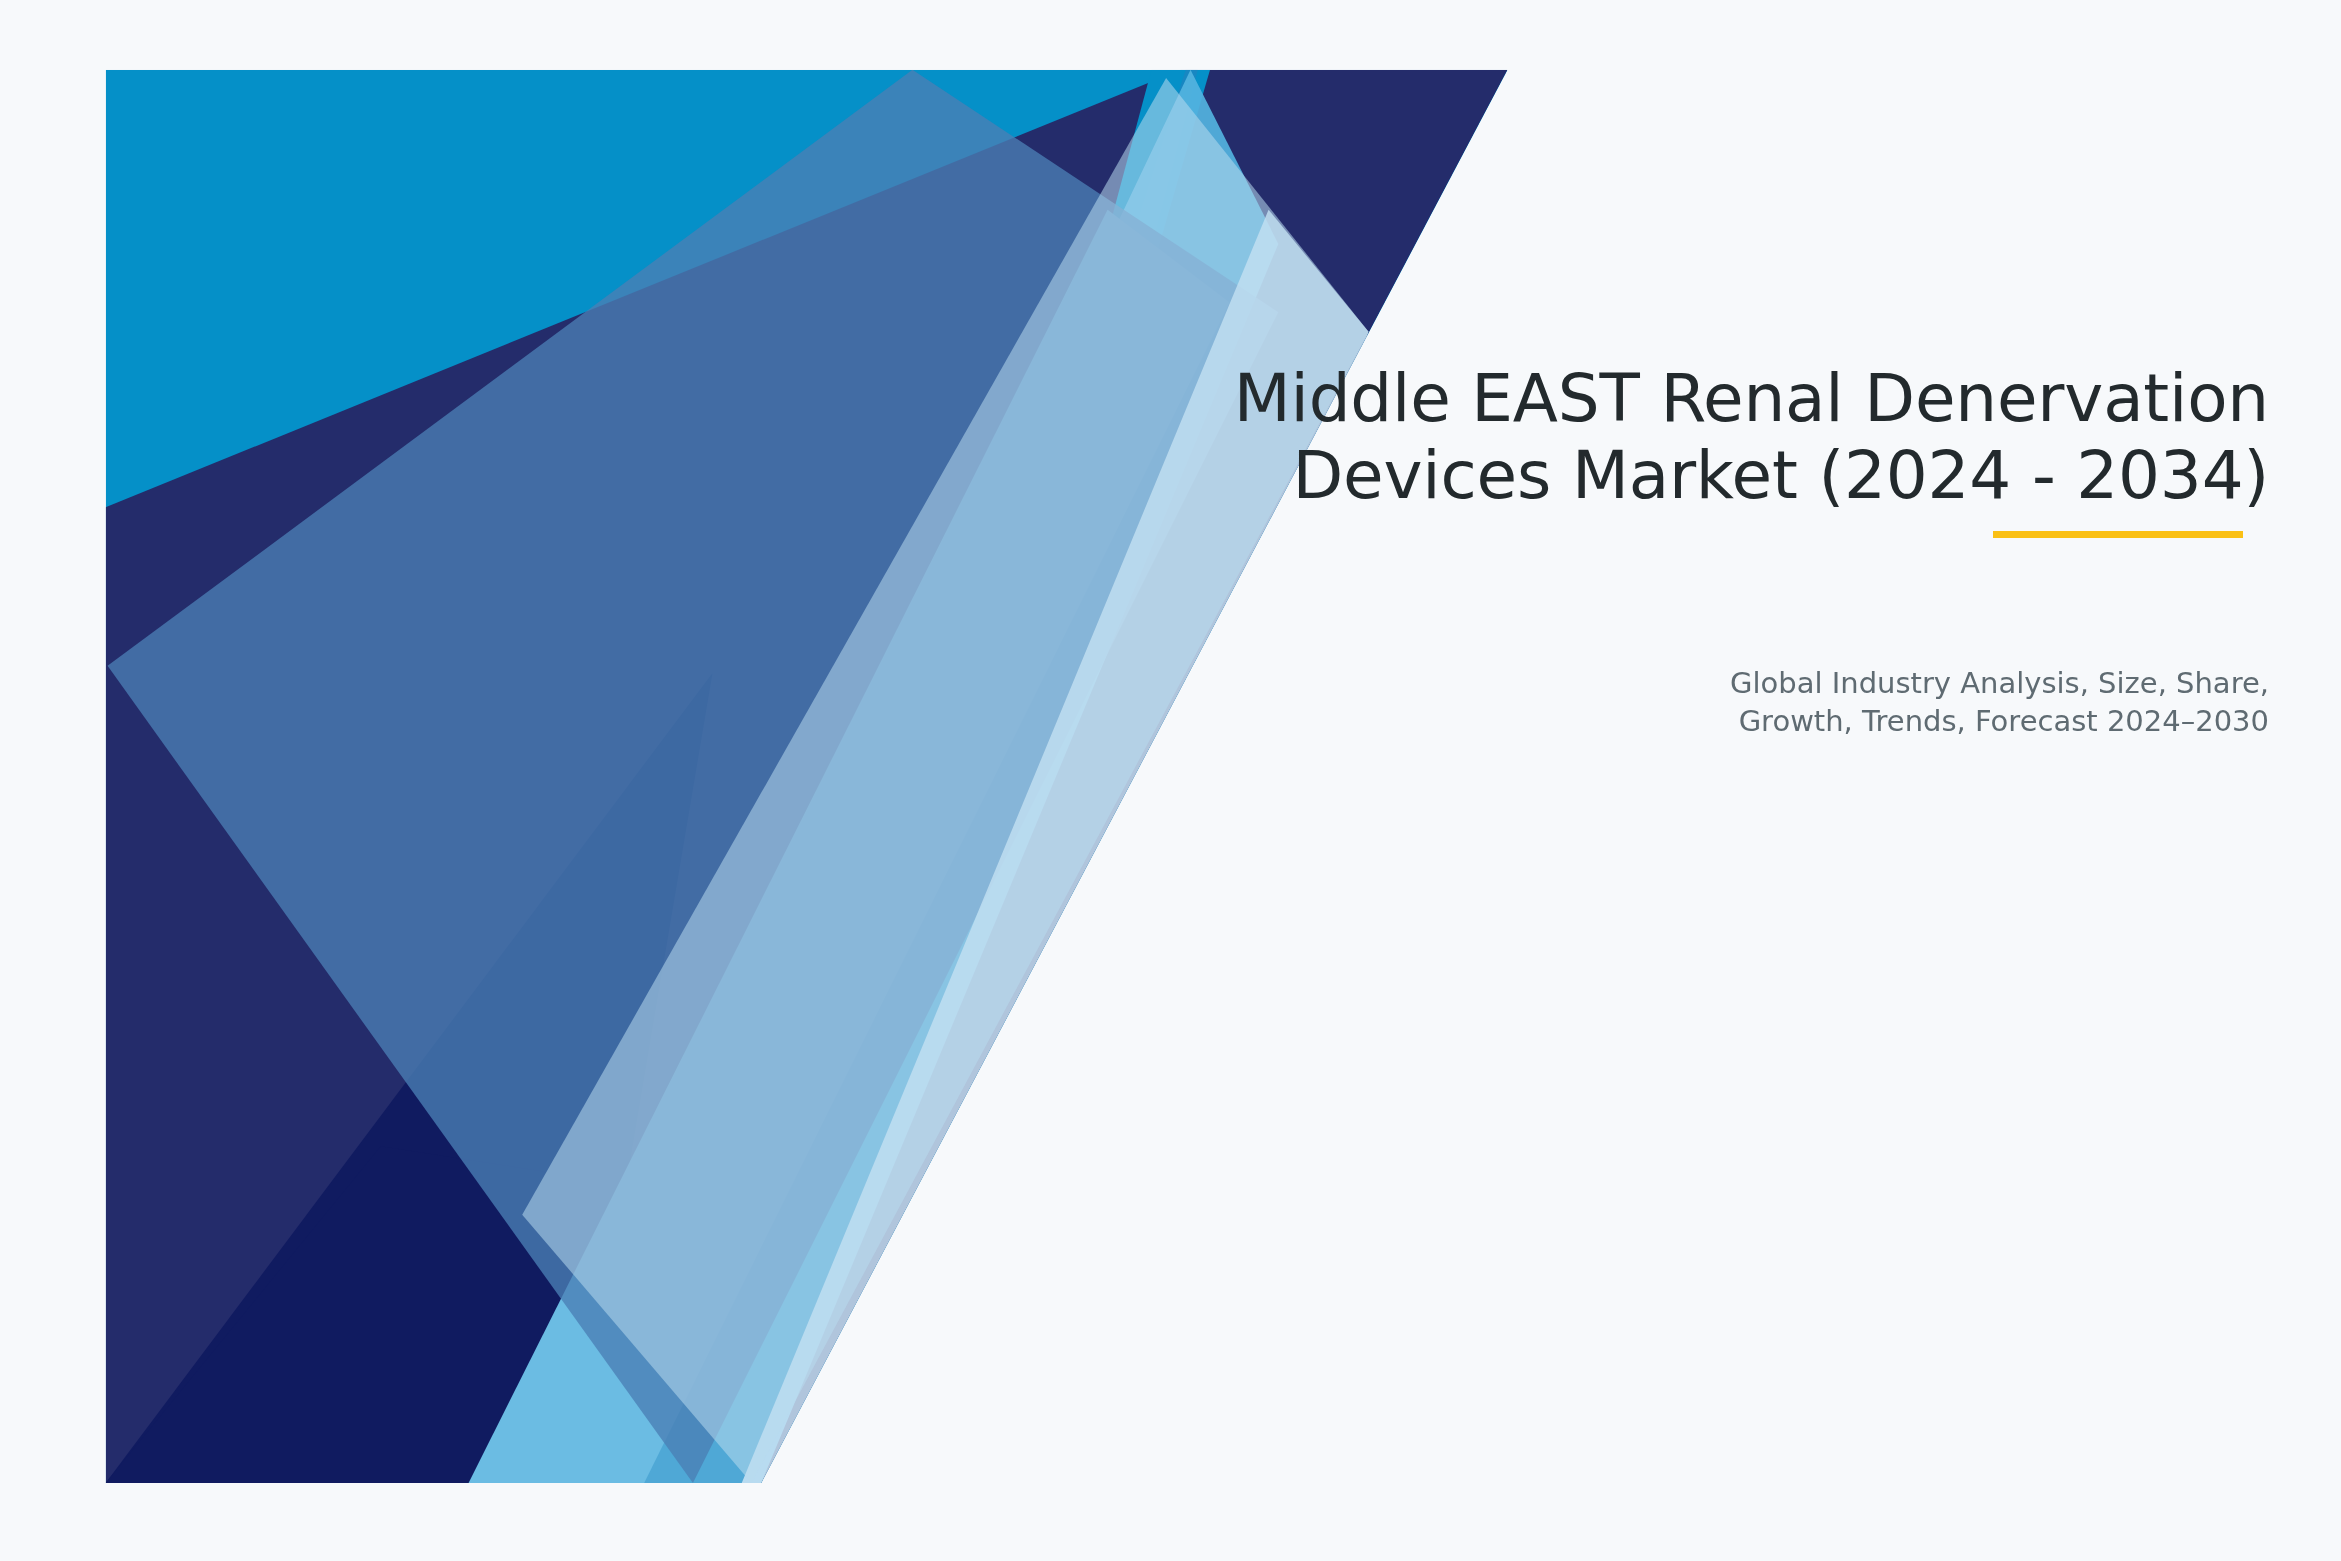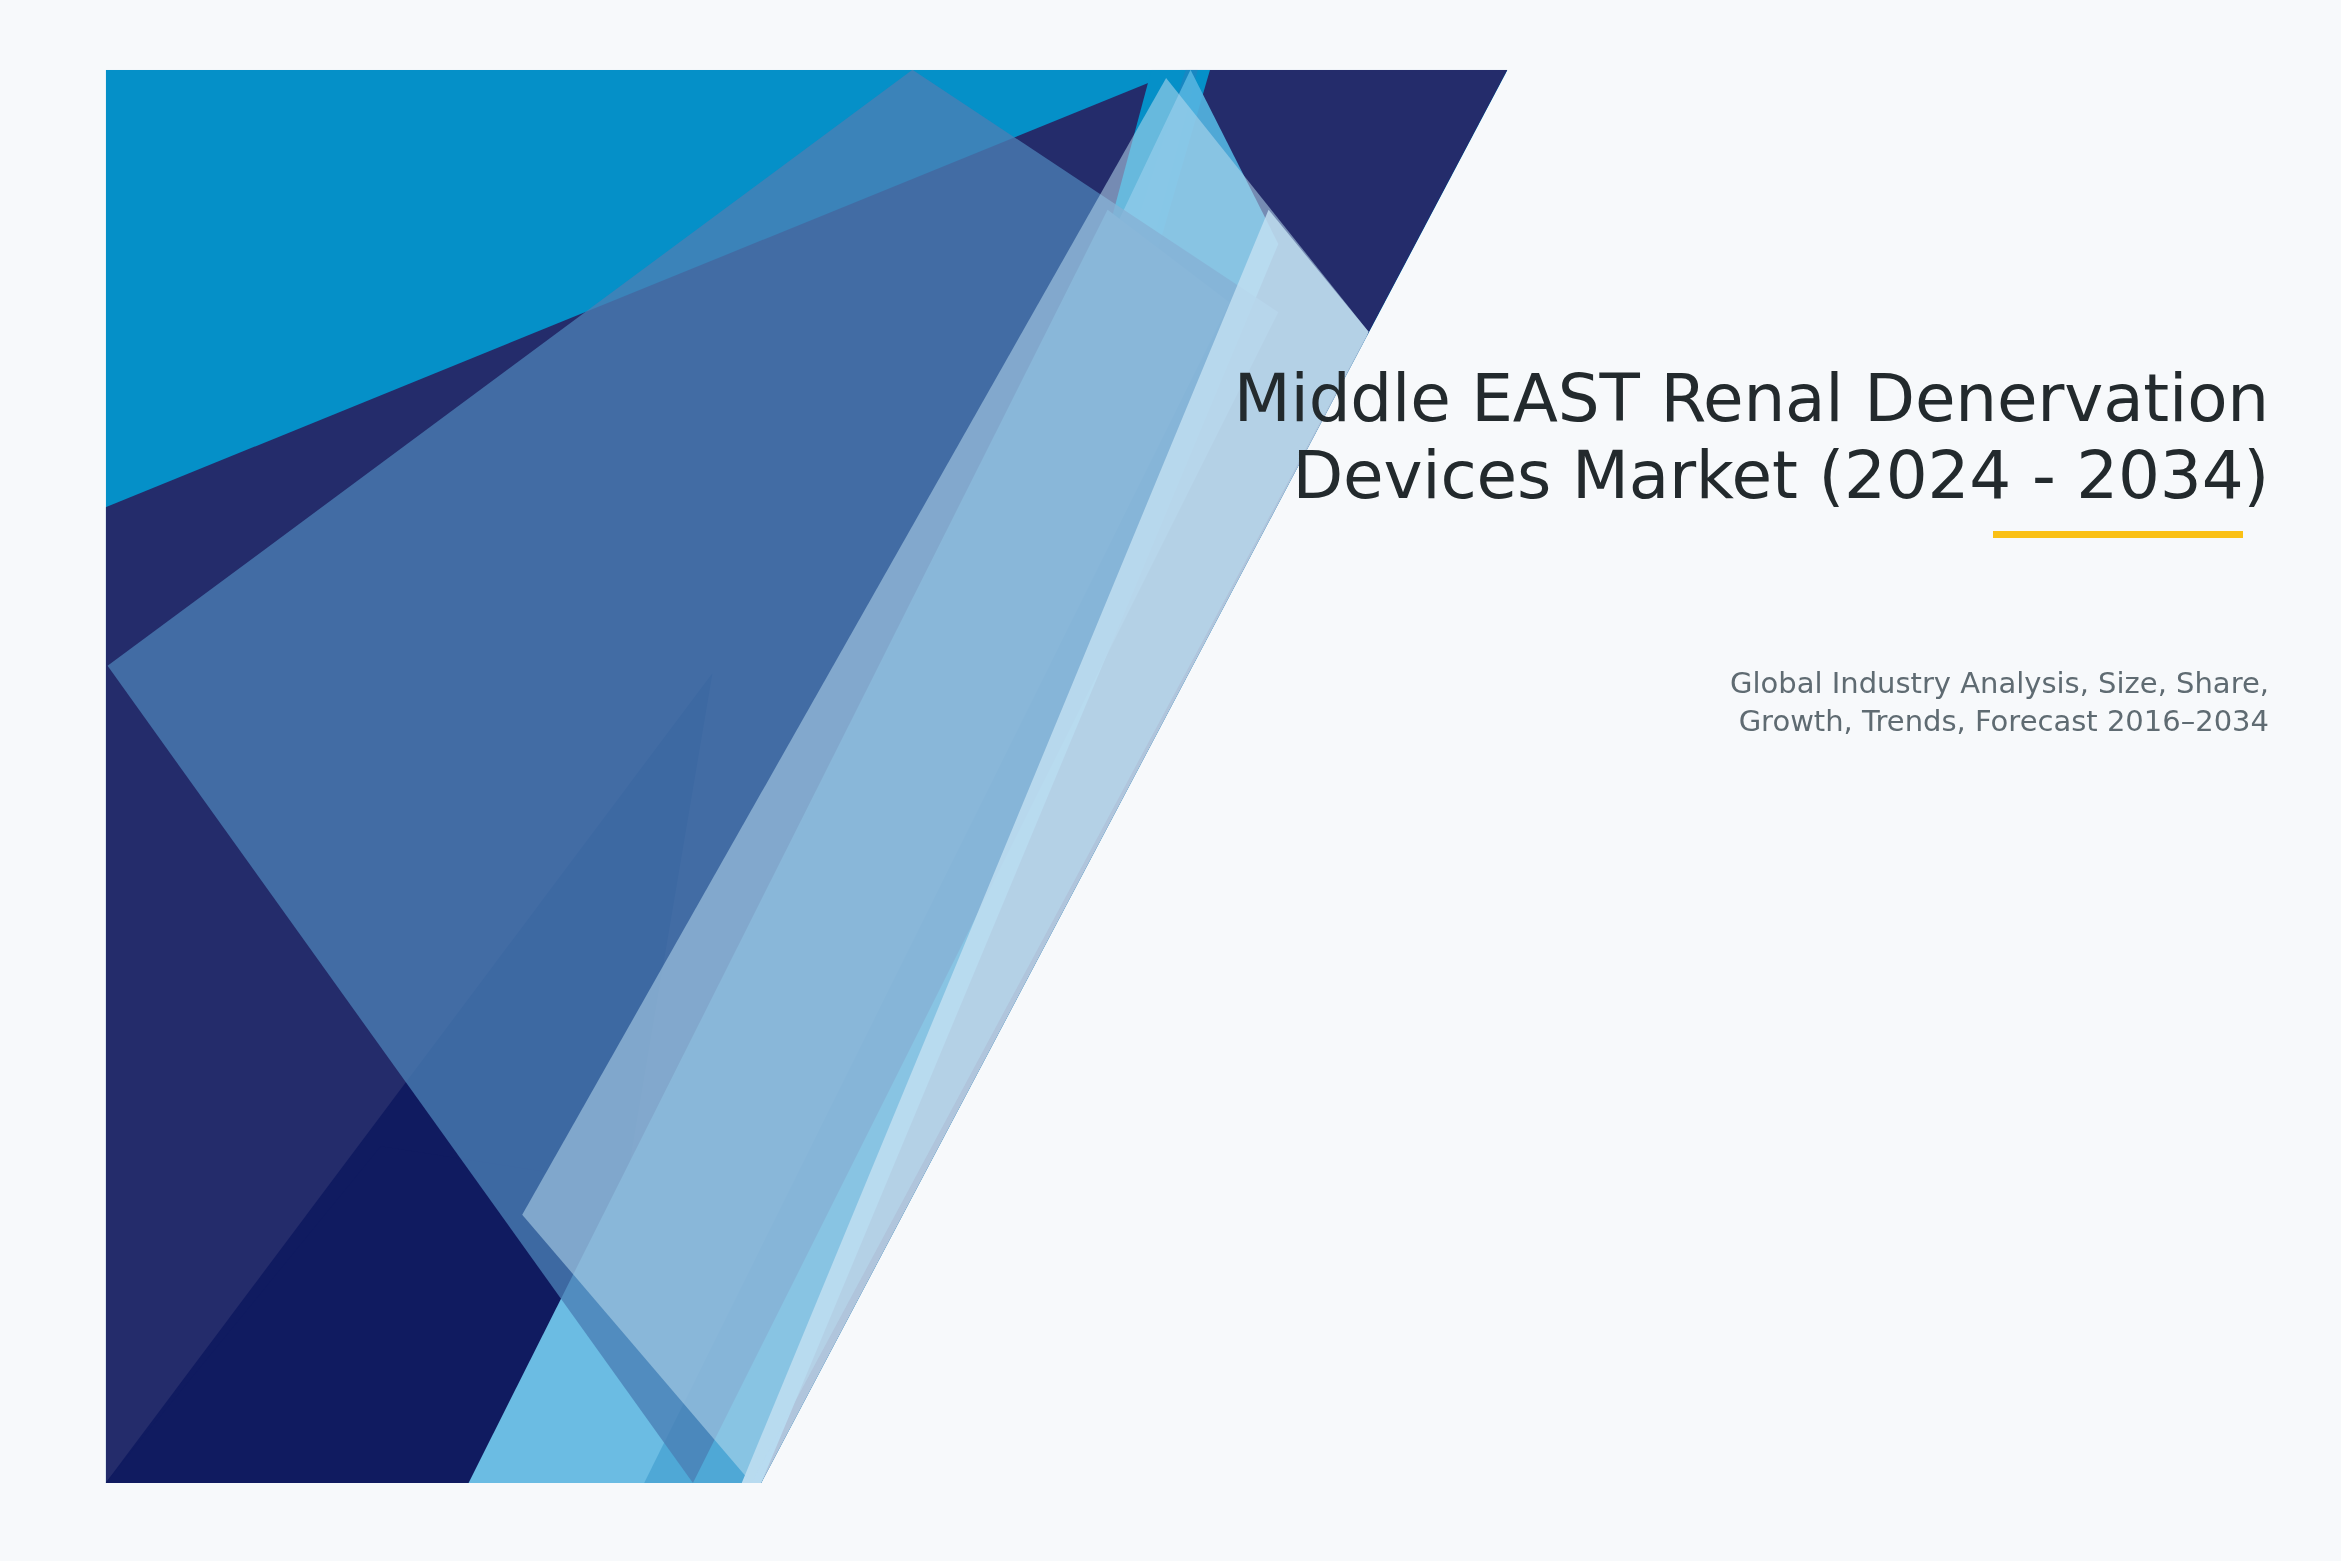--- a/index.html
+++ b/index.html
@@ -126,17 +126,17 @@
   </div>
 
   <div class="text-block">
 
     <h1 class="title">Middle EAST Renal Denervation
 Devices Market (2024 - 2034)</h1>
 
     <div class="accent-rule"></div>
 
     <p class="subtitle">Global Industry Analysis, Size, Share,
-Growth, Trends, Forecast 2016–2034</p>
+Growth, Trends, Forecast 2024–2030</p>
   </div>
 
 </div>
 
 
 </body></html>

